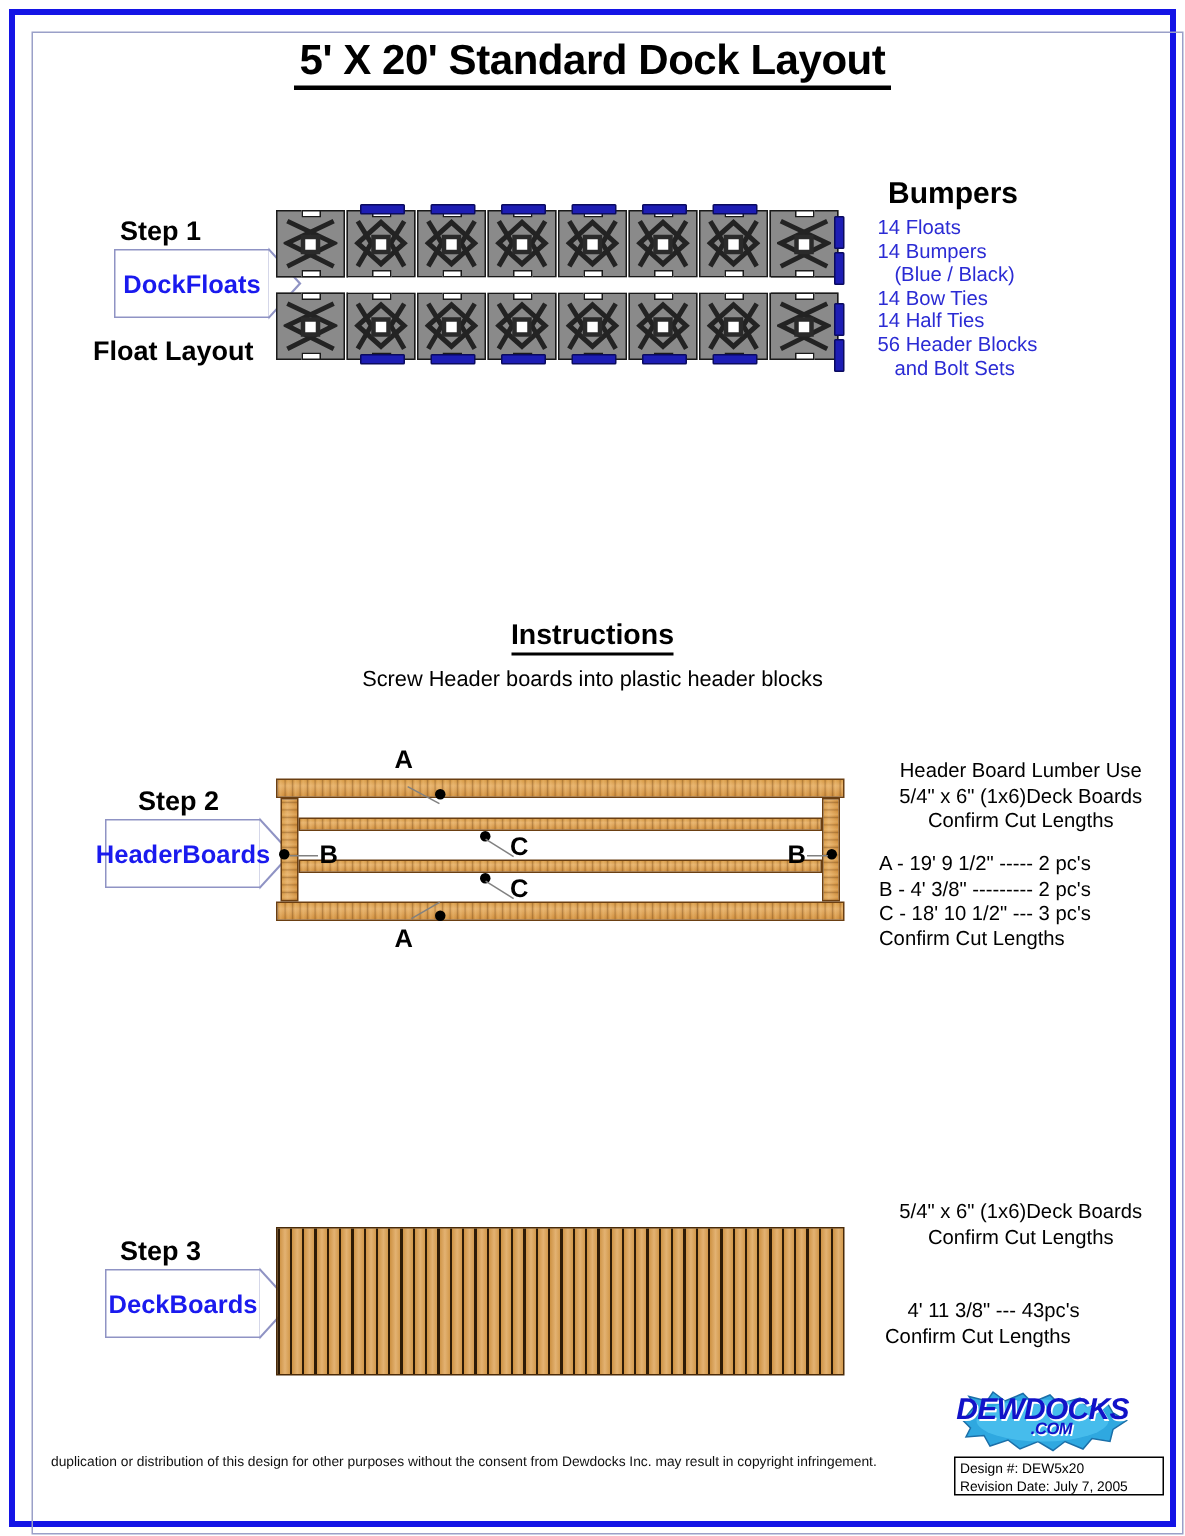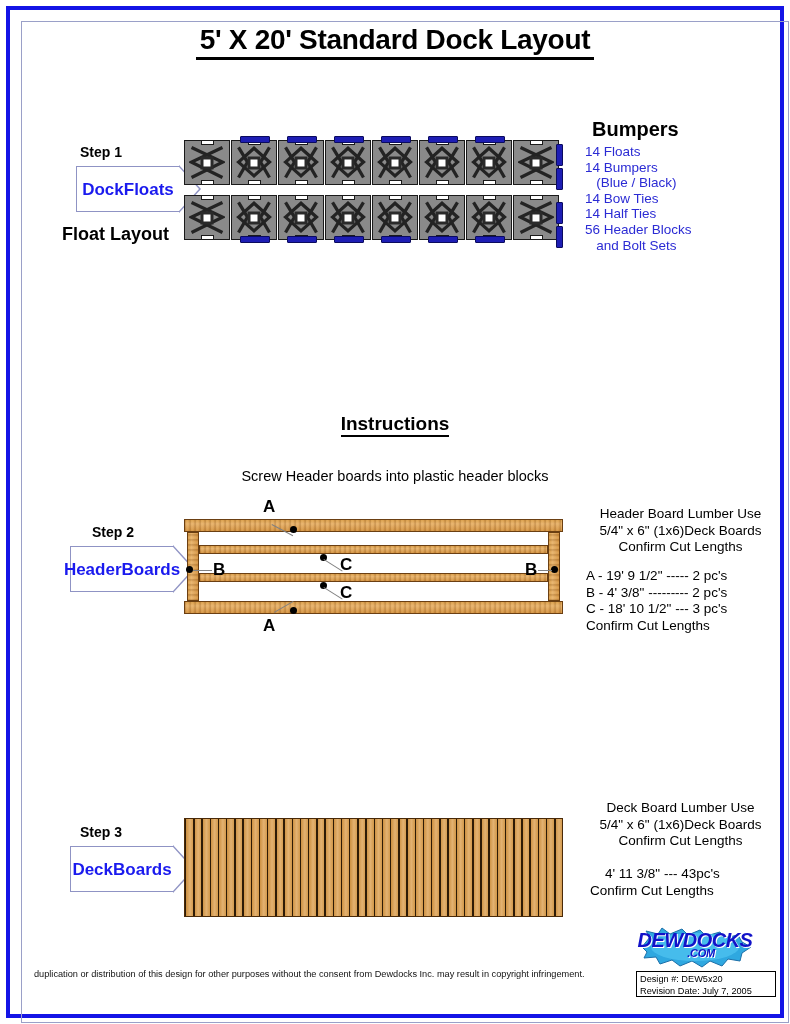--- a/index.html
+++ b/index.html
@@ -18,21 +18,21 @@
   }
 
   
   .title{
     position:absolute;left:0;top:24px;width:790px;text-align:center;
     font-size:28px;font-weight:bold;letter-spacing:-0.3px;
   }
   .title span{border-bottom:3px solid #000;padding:0 4px 2px 4px;}
 
   
-  .step-num{position:absolute;font-size:14px;font-weight:bold;}
+  .step-num{position:absolute;font-size:18px;font-weight:bold;}
   .banner{
     position:absolute;width:104px;height:46px;
   }
   .banner .bshape{
     position:absolute;left:0;top:0;width:104px;height:46px;
     background:#fff;border:1px solid #8f93c4;box-sizing:border-box;
   }
   .banner .barrow{
     position:absolute;left:103px;top:-1px;width:0;height:0;
     border-top:24px solid transparent;border-bottom:24px solid transparent;
@@ -89,21 +89,21 @@
   .gap{position:absolute;background:#fff;}
 
   
   .instr-title{
     position:absolute;left:0;top:413px;width:790px;text-align:center;
     font-size:19px;font-weight:bold;
   }
   .instr-title span{border-bottom:2px solid #000;padding-bottom:1px;}
   .instr-body{
     position:absolute;left:0;top:444px;width:790px;text-align:center;
-    font-size:14.5px;line-height:18px;margin-top:23px;
+    font-size:14.5px;line-height:18px;
   }
 
   
   .hbwrap{position:absolute;left:184px;top:519px;width:379px;height:95px;}
   .wood{
     background:
       repeating-linear-gradient(90deg,
         rgba(90,50,10,.30) 0px, rgba(90,50,10,0) 1px, rgba(255,220,160,.20) 2px,
         rgba(90,50,10,0) 4px, rgba(90,50,10,.22) 5px),
       linear-gradient(180deg,#d79a46 0%,#e5b06a 35%,#d08f3e 100%);
@@ -442,21 +442,20 @@
   <div class="bshape"></div>
   <div class="barrow"></div>
   <div class="btext">
     <span>Deck</span>
     <span>Boards</span>
   </div>
 </div>
 <div class="deckwrap"></div>
 
 <div class="rblock" style="left:578px;top:800px;width:205px;">
-  <div>Deck Board Lumber Use</div>
   <div>5/4" x 6" (1x6)Deck Boards</div>
   <div>Confirm Cut Lengths</div>
 </div>
 <div class="rblock2" id="step3-cutlist" style="left:590px;top:866px;"><div>    4' 11 3/8" --- 43pc's</div><div>Confirm Cut Lengths</div></div>
 
 <div class="footer-text">
   <div>duplication or distribution of this design for other purposes without the consent from Dewdocks Inc. may result in copyright infringement.</div>
 </div>
 
 <div class="logo">

